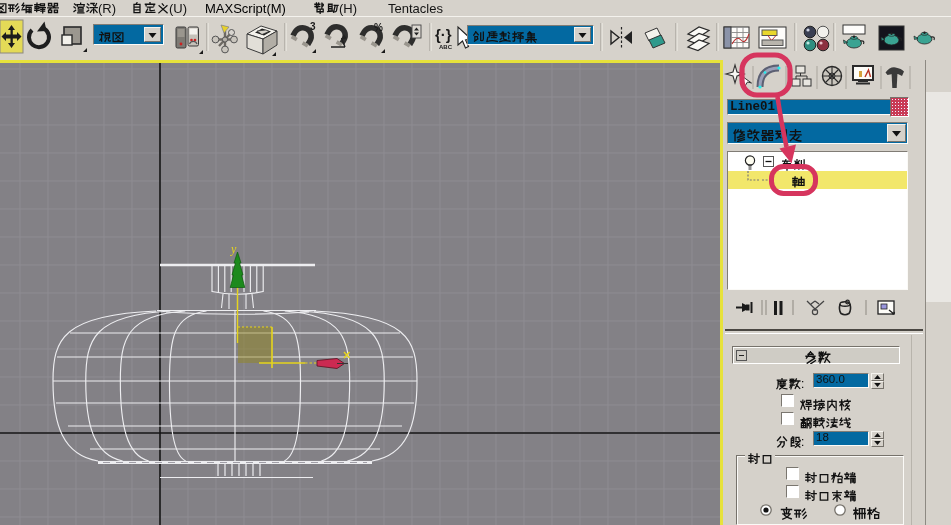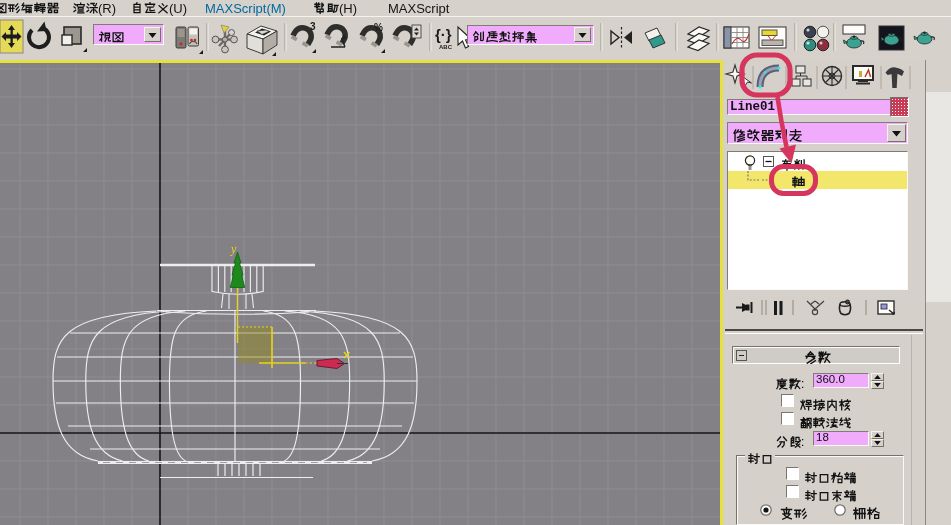--- a/index.html
+++ b/index.html
@@ -1,21 +1,21 @@
 <!DOCTYPE html>
 <html><head><meta charset="utf-8"><style>
 html,body{margin:0;padding:0;}
 body{width:951px;height:525px;overflow:hidden;position:relative;
  font-family:"Liberation Sans",sans-serif;background:#d5d1ca;}
 .abs{position:absolute;}
 .cnr{display:inline-flex;align-items:center;vertical-align:middle;color:#111;}
 .cg{display:inline-block;margin:0 0.5px;}
 .bev svg,.sunk svg{display:block;}
 .lt{font-family:"Liberation Sans",sans-serif;color:inherit;}
-.sunk{border-top:1px solid #807c75;border-left:1px solid #807c75;border-bottom:1px solid #fbfaf7;border-right:1px solid #fbfaf7;background:#f0abfc;}
+.sunk{border-top:1px solid #807c75;border-left:1px solid #807c75;border-bottom:1px solid #fbfaf7;border-right:1px solid #fbfaf7;background:#0369a1;}
 .bev{border-top:1px solid #f5f3ee;border-left:1px solid #f5f3ee;border-bottom:1px solid #76726b;border-right:1px solid #76726b;background:#d5d1ca;}
 .cb{width:11px;height:11px;background:#fff;border-top:1.5px solid #7a766f;border-left:1.5px solid #7a766f;border-bottom:1.5px solid #fff;border-right:1.5px solid #fff;}
 </style></head><body>
 <svg width="0" height="0" style="position:absolute">
     <defs>
       <symbol id="c22270" viewBox="0 0 16 16">
         <path d="M1.5 2.5 H14.5 V14 H1.5 Z M5 5 L11 10.5 M11 5 L5 10.5 M8 12 l2 1.5" fill="none" stroke="currentColor" stroke-width="1.7" stroke-linecap="square"></path>
       </symbol>
       <symbol id="c24418" viewBox="0 0 16 16">
         <path d="M1 4 H8 M1 8.5 H8 M3 4 V12.5 M6.3 4 V12.5 M13 2.5 L10 6 M14.2 6.5 L11 10 M15.2 10.5 L12 14" fill="none" stroke="currentColor" stroke-width="1.7" stroke-linecap="square"></path>
@@ -192,36 +192,36 @@
         </svg>
         <svg class="cg" width="12" height="12">
           <use href="#c23450"></use>
         </svg>
         <svg class="cg" width="12" height="12">
           <use href="#c20041"></use>
         </svg>
       </span>
       <span class="lt" style="font-size:13px">(U)</span>
     </div>
-<div class="abs" style="left:205px;top:1px;height:14px;display:flex;align-items:center;font-size:13px;color:#0369a1;">
+<div class="abs" style="left:205px;top:1px;height:14px;display:flex;align-items:center;font-size:13px;color:#000000;">
       <span class="lt" style="font-size:13px">MAXScript(M)</span>
     </div>
 <div class="abs" style="left:313px;top:1px;height:14px;display:flex;align-items:center;font-size:13px;color:#141414;">
       <span class="cnr" style="">
         <svg class="cg" width="12" height="12">
           <use href="#c24110"></use>
         </svg>
         <svg class="cg" width="12" height="12">
           <use href="#c21161"></use>
         </svg>
       </span>
       <span class="lt" style="font-size:13px">(H)</span>
     </div>
 <div class="abs" style="left:388px;top:1px;height:14px;display:flex;align-items:center;font-size:13px;color:#141414;">
-      <span class="lt" style="font-size:13px">MAXScript</span>
+      <span class="lt" style="font-size:13px">Tentacles</span>
     </div>
 </div>
 <div class="abs" style="left:0;top:16px;width:951px;height:44px;background:#d6d2cb;border-top:1px solid #f4f2ed;">
     <svg class="abs" style="left:0;top:0" width="951" height="44">
       <rect x="0" y="3" width="23" height="33" fill="#e4da57" stroke="#8c8880" stroke-width="1"></rect>
       <path d="M11.5 8 L8 13 H10.5 V17.5 H6 V15 L1.5 19.5 L6 24 V21.5 H10.5 V26 H8 L11.5 31 L15 26 H12.8 V21.5 H17 V24 L21.5 19.5 L17 15 V17.5 H12.8 V13 H15 Z" fill="#1c1c1c"></path>
       <path d="M32 13 a10 10 0 1 0 12 -1.5" fill="none" stroke="#1e1e1e" stroke-width="4"></path>
       <path d="M44.5 4.5 l2 9.5 l-9.5 0.5 z" fill="#1e1e1e"></path>
       <rect x="64" y="10" width="17" height="17" fill="#9b978f" stroke="#2a2a2a" stroke-width="1.6"></rect>
       <rect x="62" y="18" width="10" height="10" fill="#f2f0ea" stroke="#2a2a2a" stroke-width="1.4"></rect>

